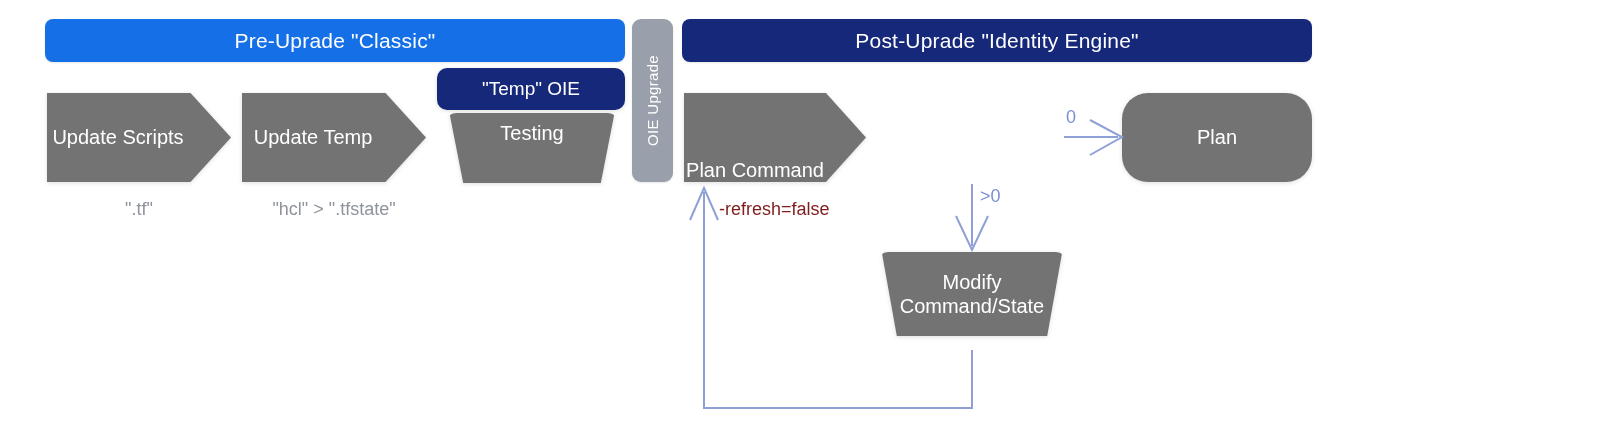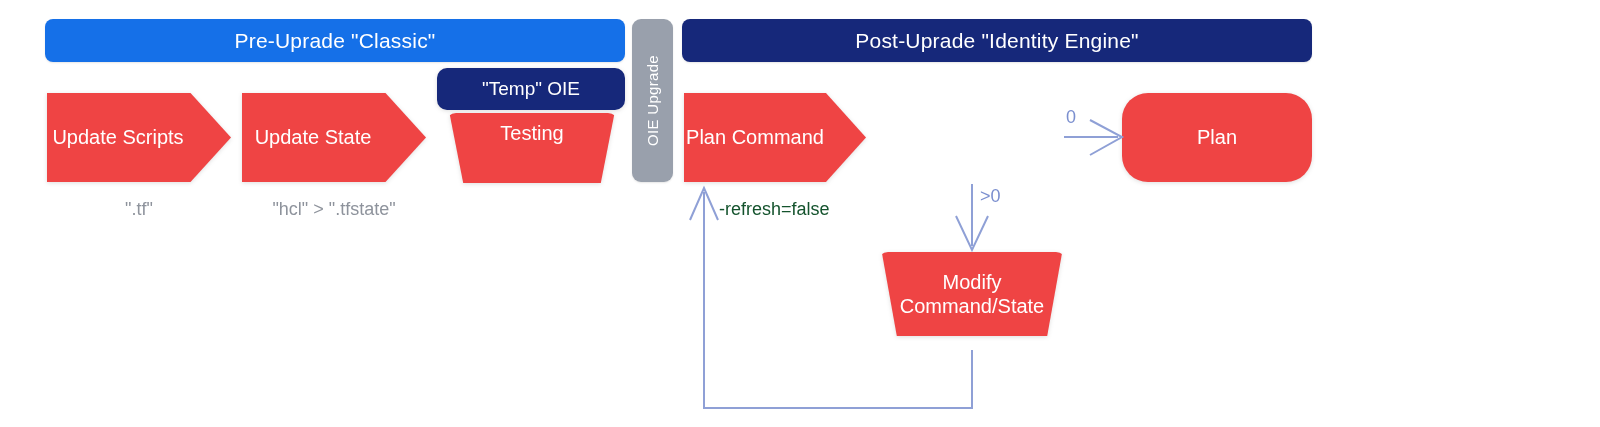--- a/index.html
+++ b/index.html
@@ -53,21 +53,21 @@
 
   
   .node {
     display: flex;
     align-items: center;
     justify-content: center;
     color: #ffffff;
     text-align: center;
     line-height: 1.22;
     font-size: 20px;
-    background: #ef4444;
+    background: #737373;
     box-sizing: border-box;
   }
   .node.dark { background: #16287a; }
 
   
   .node.chevron {
     border-radius: 26px 0 0 26px;
     clip-path: polygon(
       0% 0%, 78% 0%, 100% 50%, 78% 100%, 0% 100%
     );
@@ -95,21 +95,21 @@
   
   .caption {
     color: #8e939c;
     font-size: 18px;
     text-align: center;
     white-space: nowrap;
   }
 
   
   .edge-label {
-    color: #14532d;
+    color: #7f1d1d;
     font-size: 18px;
     white-space: nowrap;
   }
   .edge-label.blue { color: #7b8fcf; }
 
   
   #edges {
     position: absolute;
     left: 0; top: 0;
     width: 1600px; height: 427px;
@@ -136,37 +136,37 @@
 
   <div class="abs node-shadow" style="left:47px; top:93px; width:184px; height:89px;">
     <div class="node chevron" style="width:184px; height:89px; border-radius:0;">
       <span style="margin-right:16px;">Update Scripts</span>
     </div>
   </div>
   <div class="abs caption" style="left:47px; top:199px; width:184px;">".tf"</div>
 
   <div class="abs node-shadow" style="left:242px; top:93px; width:184px; height:89px;">
     <div class="node chevron" style="width:184px; height:89px; border-radius:0;">
-      <span style="margin-right:16px;">Update State</span>
+      <span style="margin-right:16px;">Update Temp</span>
     </div>
   </div>
   <div class="abs caption" style="left:234px; top:199px; width:200px;">"hcl" &gt; ".tfstate"</div>
 
   <div class="abs node dark pill-sm node-shadow" style="left:437px; top:68px; width:188px; height:42px;">
     <span>"Temp" OIE</span>
   </div>
 
   <div class="abs node-shadow" style="left:446px; top:113px; width:172px; height:70px;">
     <div class="node trapezoid" style="width:172px; height:70px;justify-content:center;">
       <span style="align-self:flex-start; margin-top:8px;">Testing</span>
     </div>
   </div>
 
   <div class="abs node-shadow" style="left:684px; top:93px; width:182px; height:89px;">
-    <div class="node chevron" style="width:182px; height:89px; border-radius:0;">
+    <div class="node chevron" style="width:182px; height:89px; border-radius:0;align-items:flex-end;">
       <span style="margin-right:14px;">Plan Command</span>
     </div>
   </div>
 
 
   <div class="abs node rounded node-shadow" style="left:1122px; top:93px; width:190px; height:89px;">
     <span>Plan</span>
   </div>
 
   <div class="abs node-shadow" style="left:878px; top:252px; width:188px; height:96px;">

